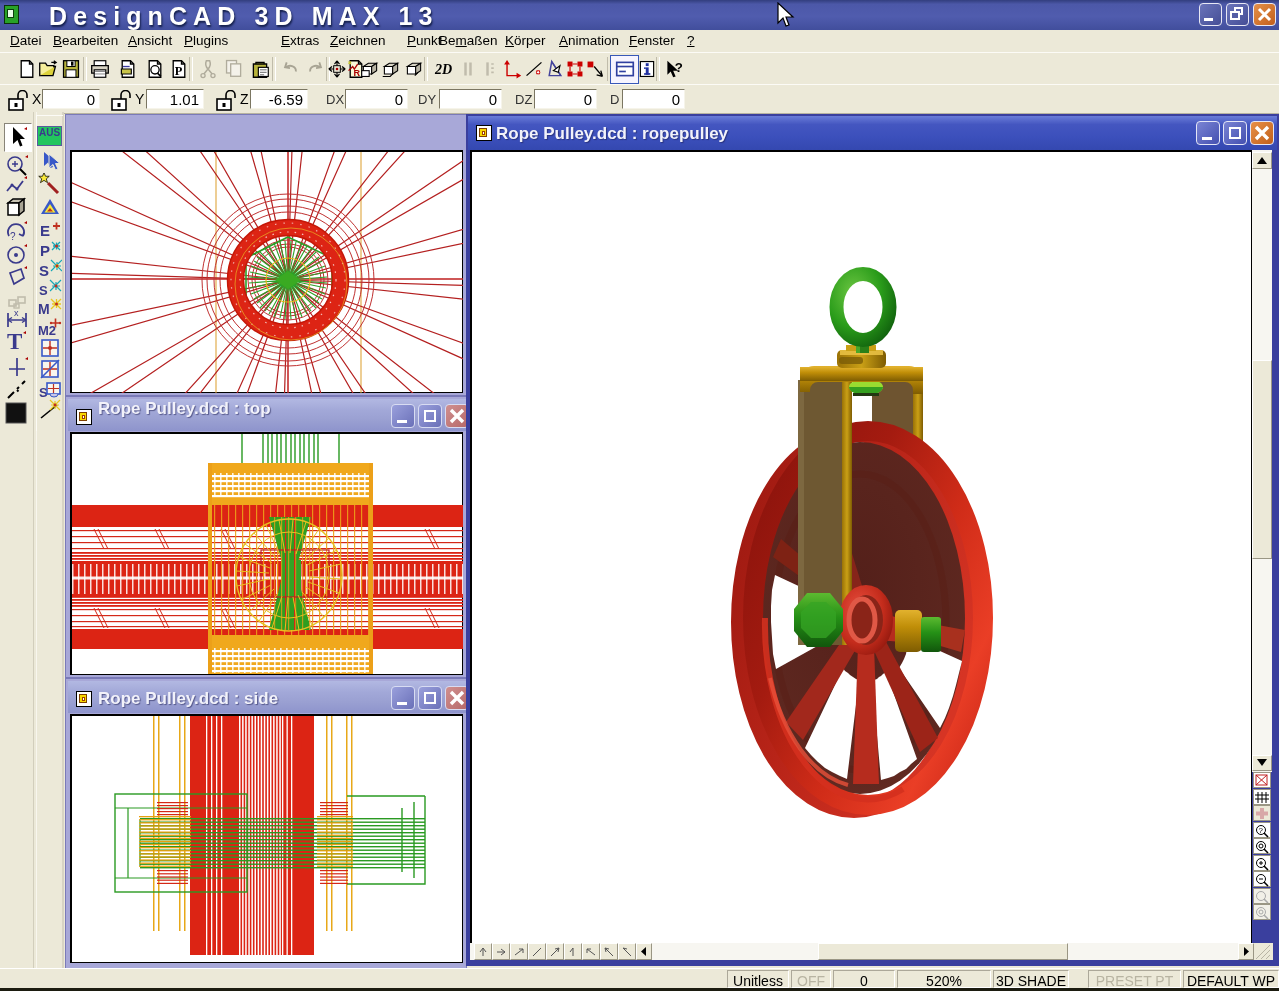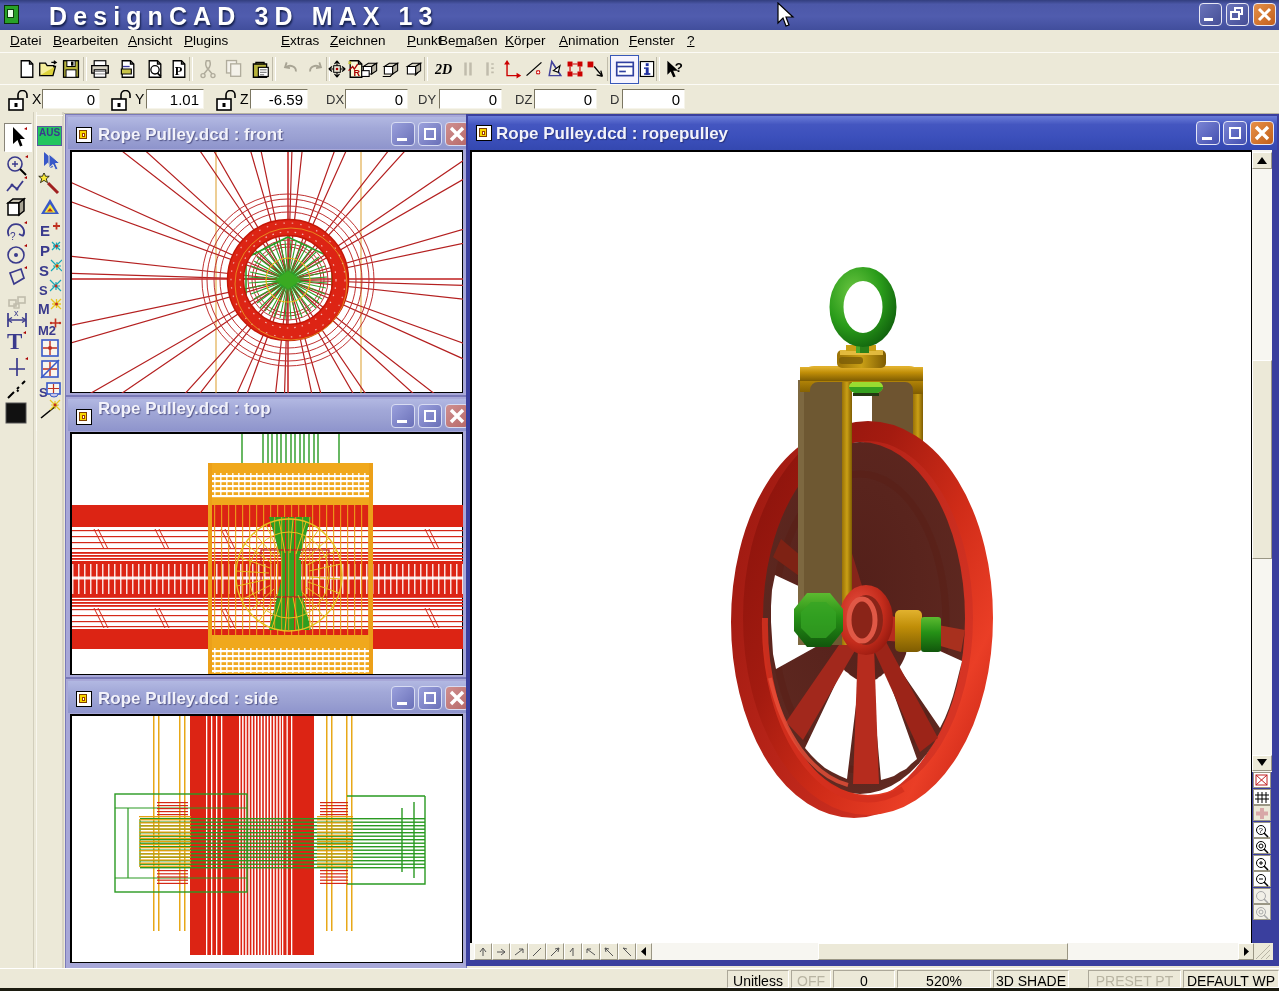--- a/index.html
+++ b/index.html
@@ -365,38 +365,20 @@
       <path d="M15.5 7 v9 M10 11.5 h11" stroke="#c03020" stroke-width="1.2"></path>
       <path d="M12 17 a4 3 0 0 0 8 0" fill="#c8c8e8" stroke="#3858c8" stroke-width="1"></path>
     </svg>
     <svg class="abs" style="left:38px;top:285px" width="24" height="24" viewBox="0 0 24 24">
       <path d="M3 21 L19 8" stroke="#000" stroke-width="1.6"></path>
       <path d="M13 8 h8 M17 4 v8 M12 3 l10 10 M12 13 l10 -10" stroke="#e8c820" stroke-width="1.2"></path>
       <circle cx="17" cy="8" r="1.4" fill="#c03020"></circle>
     </svg>
   </div>
 <div class="abs" style="left:65px;top:114px;width:402px;height:282px;background:#a8a8d8;border:1px solid #7a7ab8;box-sizing:border-box;">
-    <div class="abs" style="left:2px;top:2px;width:398px;height:32px;background:linear-gradient(#b2b8e2 0%,#a2a8d8 35%,#9aa0d2 65%,#8e94cc 100%);">
-      <div class="abs" style="left:8px;top:10px;width:16px;height:16px;background:#fff;border:1.5px solid #000;box-sizing:border-box;">
-        <div class="abs" style="left:2px;top:2px;width:8px;height:9px;background:#f8d800;border:1.5px solid #804000;box-sizing:border-box;"></div>
-        <div class="abs" style="left:5px;top:5px;width:3px;height:4px;background:#fff;border:1px solid #a04000;box-sizing:border-box;"></div>
-      </div>
-      <div class="wtitle-text" style="left:30px;top:8px;">Rope Pulley.dcd : front</div>
-      <div class="cbtn" style="left:323px;top:5px;width:24px;height:24px;background:linear-gradient(135deg,#9aa0dc,#6a70b8);border-color:#d8dcf2;">
-        <div class="abs" style="left:5px;top:15px;width:10px;height:3px;background:#fff;"></div>
-      </div>
-      <div class="cbtn" style="left:350px;top:5px;width:24px;height:24px;background:linear-gradient(135deg,#9aa0dc,#6a70b8);border-color:#d8dcf2;">
-        <div class="abs" style="left:5px;top:5px;width:12px;height:12px;border:2.5px solid #fff;box-sizing:border-box;"></div>
-      </div>
-      <div class="cbtn" style="left:377px;top:5px;width:24px;height:24px;background:linear-gradient(135deg,#d09090,#b66868);border-color:#d8dcf2;">
-        <svg class="abs" style="left:0;top:0" width="22" height="22">
-          <path d="M5 5 L17 17 M17 5 L5 17" stroke="#fff" stroke-width="3.4"></path>
-        </svg>
-      </div>
-    </div>
     <div class="abs" style="left:4px;top:35px;width:393px;height:243px;background:#fff;border:1px solid #000;border-width:2px 1px 1px 2px;box-sizing:border-box;">
       <svg width="391" height="241" viewBox="0 0 391 241" style="position:absolute;left:0;top:0">
         <path d="M144 0 V241 M289 0 V241" stroke="#dda030" stroke-width="1.2" fill="none" opacity="0.85"></path>
         <path d="M216 128 L676 142 M216 128 L673 178 M216 128 L649 284 M216 128 L636 317 M216 128 L579 410 M216 128 L557 437 M216 128 L475 508 M216 128 L445 527 M216 128 L344 570 M216 128 L310 578 M216 128 L202 588 M216 128 L166 585 M216 128 L60 561 M216 128 L27 548 M216 128 L-66 491 M216 128 L-93 469 M216 128 L-164 387 M216 128 L-183 357 M216 128 L-226 256 M216 128 L-234 222 M216 128 L-244 114 M216 128 L-241 78 M216 128 L-217 -28 M216 128 L-204 -61 M216 128 L-147 -154 M216 128 L-125 -181 M216 128 L-43 -252 M216 128 L-13 -271 M216 128 L88 -314 M216 128 L122 -322 M216 128 L230 -332 M216 128 L266 -329 M216 128 L372 -305 M216 128 L405 -292 M216 128 L498 -235 M216 128 L525 -213 M216 128 L596 -131 M216 128 L615 -101 M216 128 L658 -0 M216 128 L666 34" stroke="#b42020" stroke-width="1.2" fill="none"></path>
         <path d="M0 127 H391 M216 0 V241" stroke="#c02020" stroke-width="1.5" fill="none"></path>
         <circle cx="216" cy="128" r="68" fill="none" stroke="#c03030" stroke-width="1"></circle>
         <circle cx="216" cy="128" r="74" fill="none" stroke="#c03030" stroke-width="1"></circle>
         <circle cx="216" cy="128" r="81" fill="none" stroke="#c03030" stroke-width="1"></circle>
         <circle cx="216" cy="128" r="86" fill="none" stroke="#c03030" stroke-width="1"></circle>
         <circle cx="216" cy="128" r="33" fill="none" stroke="#c03030" stroke-width="1"></circle>

